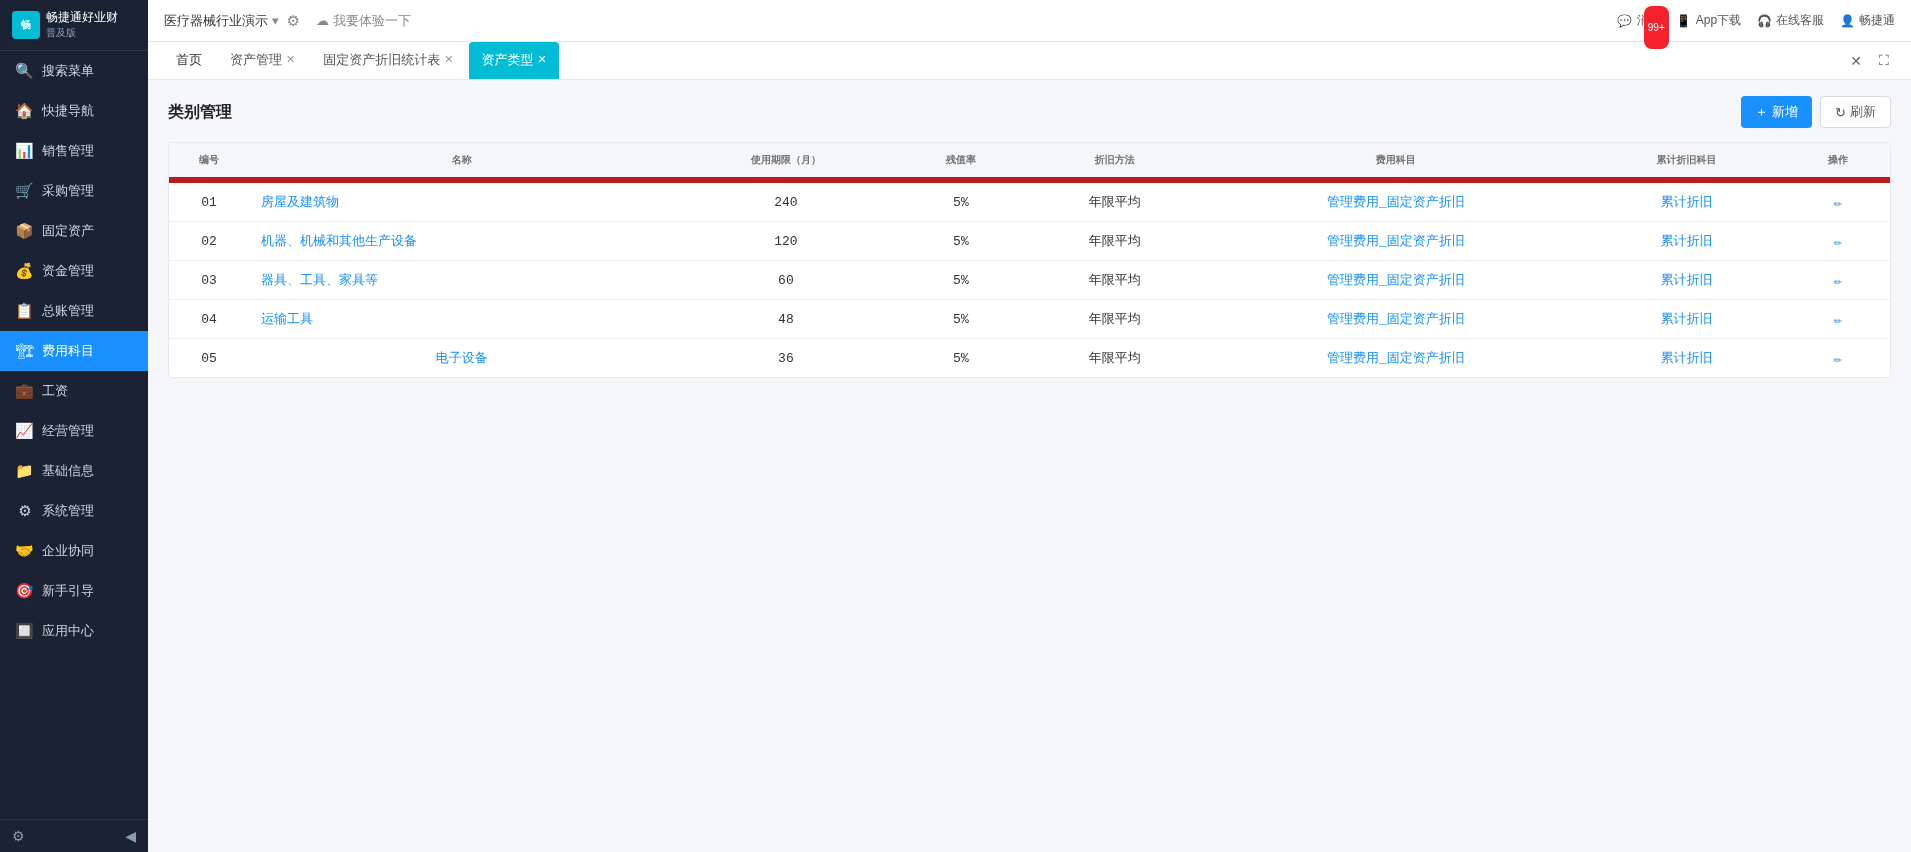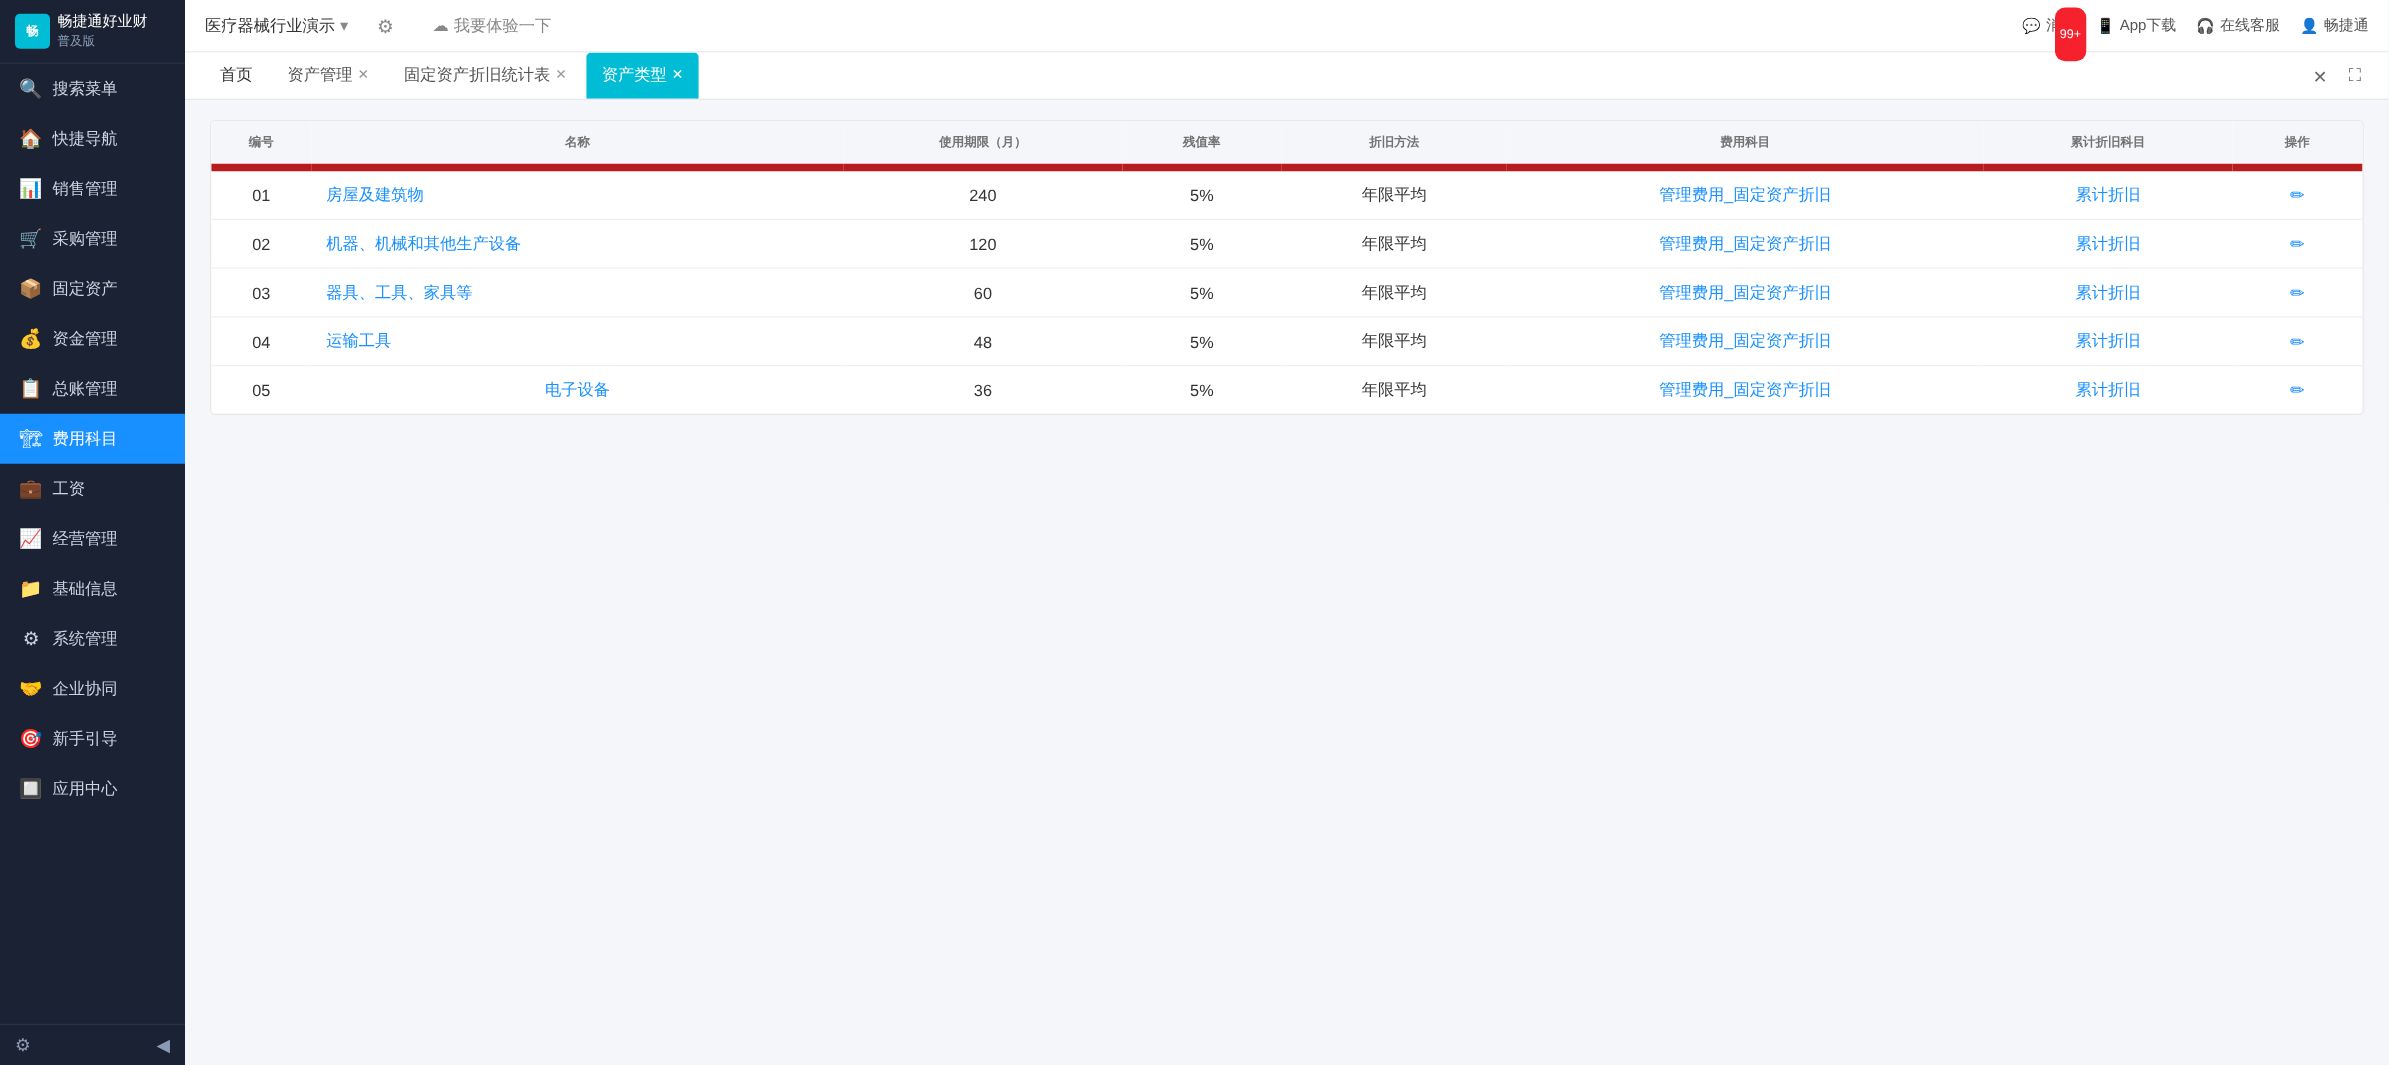--- a/index.html
+++ b/index.html
@@ -58,21 +58,21 @@
     }
 
     
     .topbar {
       background: #fff;
       display: flex;
       align-items: center;
       padding: 0 16px;
       height: 42px;
       border-bottom: 1px solid #e8e8e8;
-      gap: 23px;
+      gap: 8px;
     }
     .topbar-company {
       display: flex; align-items: center; gap: 4px;
       font-size: 13px; color: #333;
       cursor: pointer;
     }
     .topbar-gear { color: #888; cursor: pointer; font-size: 15px; }
     .topbar-experience {
       display: flex; align-items: center; gap: 4px;
       margin-left: 8px; color: #888; cursor: pointer; font-size: 13px;
@@ -187,20 +187,21 @@
     thead th:first-child { text-align: center; width: 80px; }
     tbody tr {
       border-bottom: 1px solid #f0f0f0;
     }
     tbody tr:last-child { border-bottom: none; }
     tbody td {
       padding: 10px 12px;
       font-size: 13px;
       color: #333;
       text-align: center;
+      font-family: Liberation Mono, monospace;
     }
     tbody td:nth-child(2) { text-align: left; color: #1890ff; }
     tbody td.code-col { color: #333; }
     .edit-icon {
       color: #1890ff;
       cursor: pointer;
       font-size: 14px;
     }
     .accumulate-link { color: #1890ff; cursor: pointer; }
     .fee-subject { color: #1890ff; }
@@ -336,20 +337,33 @@
       <span>资产类型</span>
       <span class="tab-close">✕</span>
     </div>
     <div class="window-controls">
       <div class="window-btn">✕</div>
       <div class="window-btn">⛶</div>
     </div>
   </div>
 
   <div class="page-content">
+    <div class="page-header">
+      <h2 class="page-title">类别管理</h2>
+      <div class="page-actions">
+        <button class="btn-primary">
+          <span>＋</span>
+          <span>新增</span>
+        </button>
+        <button class="btn-default">
+          <span>↻</span>
+          <span>刷新</span>
+        </button>
+      </div>
+    </div>
 
     <div class="table-wrap">
       <table>
         <thead>
           <tr>
             <th>编号</th>
             <th>名称</th>
             <th>使用期限（月）</th>
             <th>残值率</th>
             <th>折旧方法</th>

